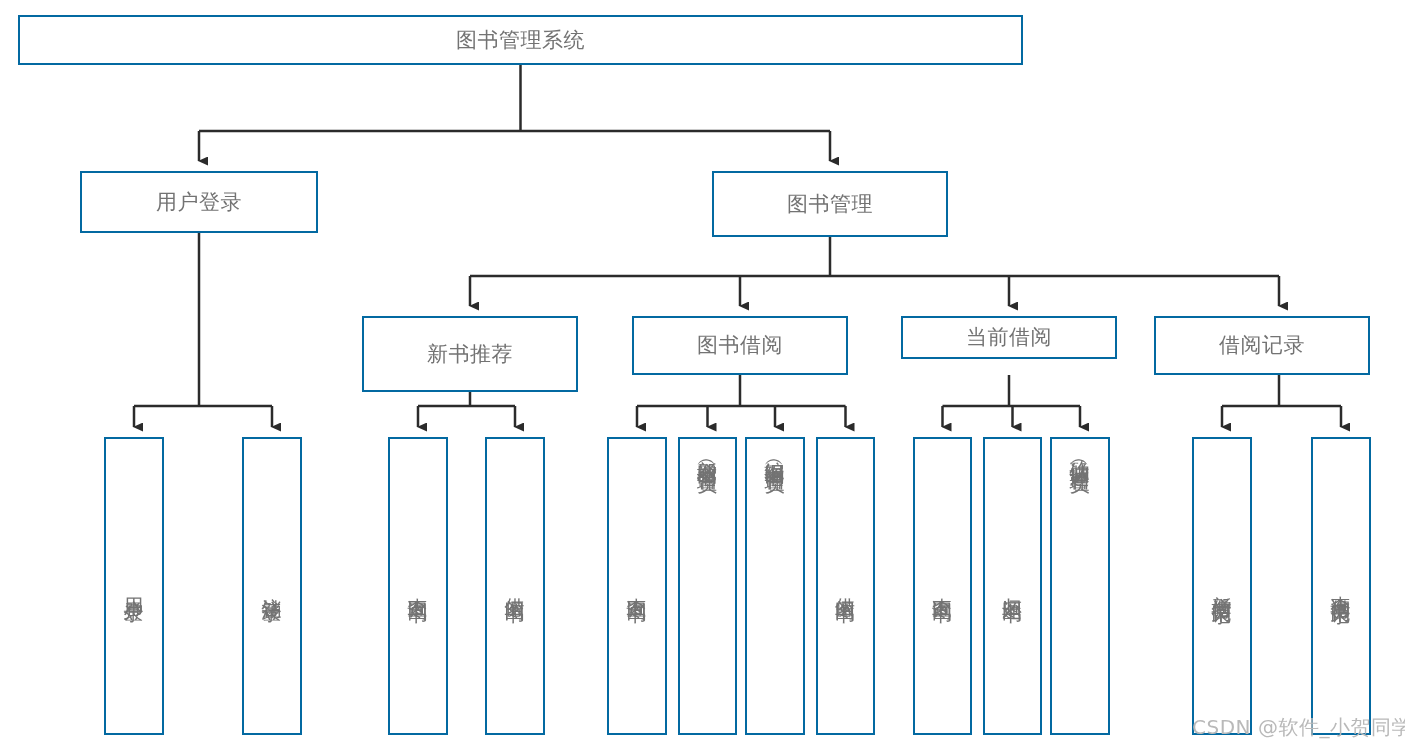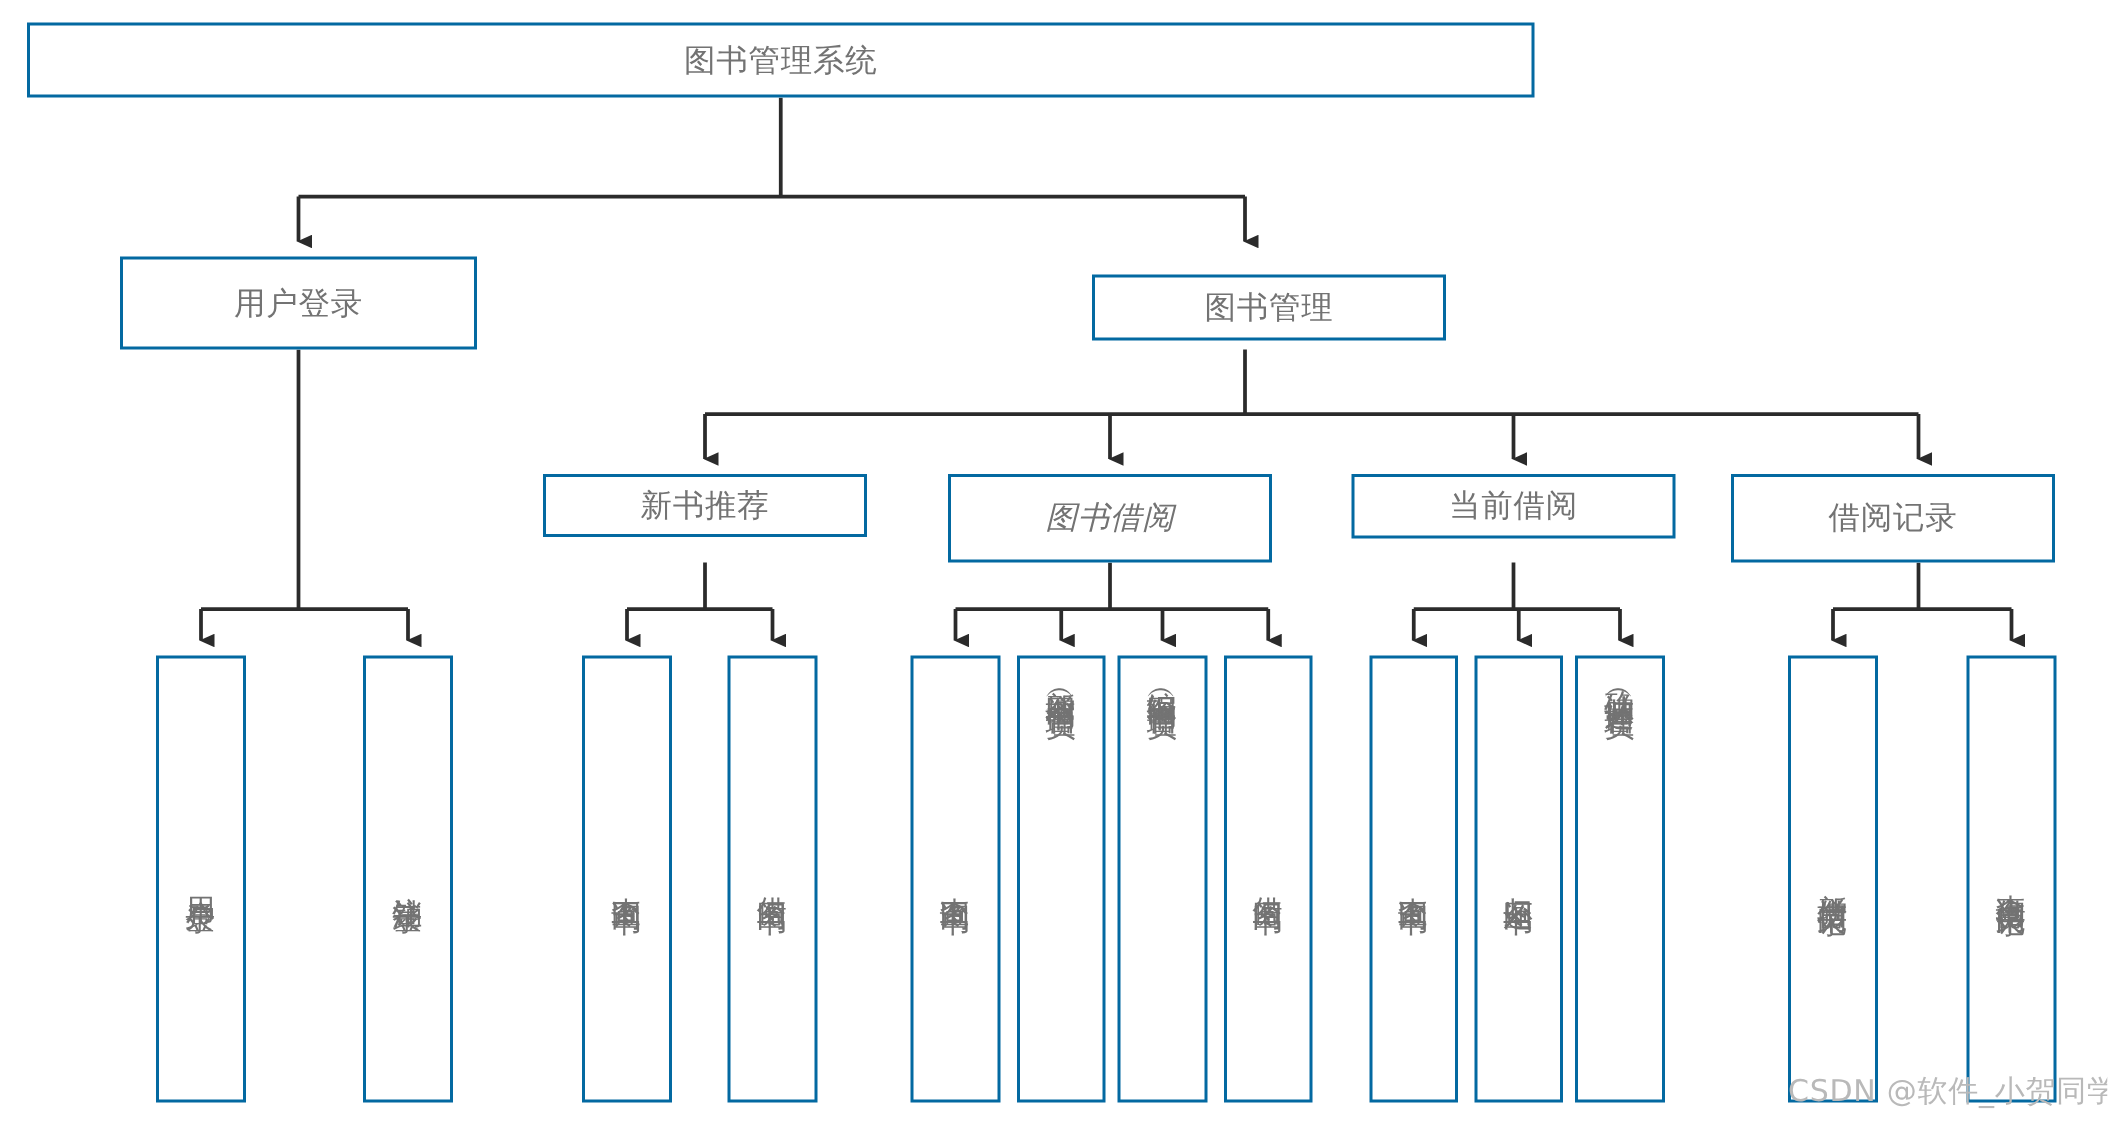--- a/index.html
+++ b/index.html
@@ -129,29 +129,29 @@
   </svg>
 
   <div class="node h" id="root-node" style="left: 18px; top: 15px; width: 1005px; height: 50px;">
     <span class="lbl">图书管理系统</span>
   </div>
 
   <div id="level2-host">
       <div class="node h" style="left: 80px; top: 171px; width: 238px; height: 62px;">
         <span class="lbl">用户登录</span>
       </div>
-      <div class="node h" style="left: 728px; top: 171px; width: 236px; height: 44px; margin-top: 12px;">
+      <div class="node h" style="left: 712px; top: 171px; width: 236px; height: 66px;">
         <span class="lbl">图书管理</span>
       </div>
     </div>
   <div id="level3-host">
-      <div class="node h" style="left: 362px; top: 316px; width: 216px; height: 42px;">
+      <div class="node h" style="left: 362px; top: 316px; width: 216px; height: 76px;">
         <span class="lbl">新书推荐</span>
       </div>
-      <div class="node h" style="left: 632px; top: 316px; width: 216px; height: 59px; font-style: italic;">
+      <div class="node h" style="left: 632px; top: 316px; width: 216px; height: 59px;">
         <span class="lbl">图书借阅</span>
       </div>
       <div class="node h" style="left: 901px; top: 316px; width: 216px; height: 43px;">
         <span class="lbl">当前借阅</span>
       </div>
       <div class="node h" style="left: 1154px; top: 316px; width: 216px; height: 59px;">
         <span class="lbl">借阅记录</span>
       </div>
     </div>
   <div id="leaves-host">

